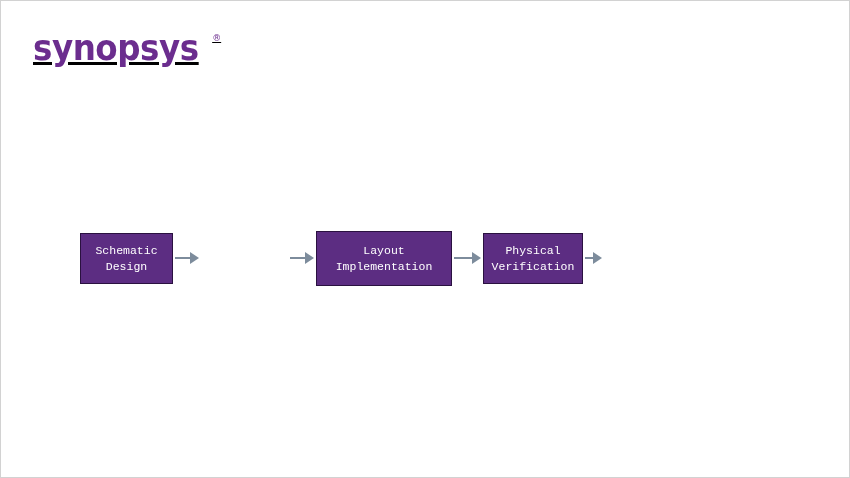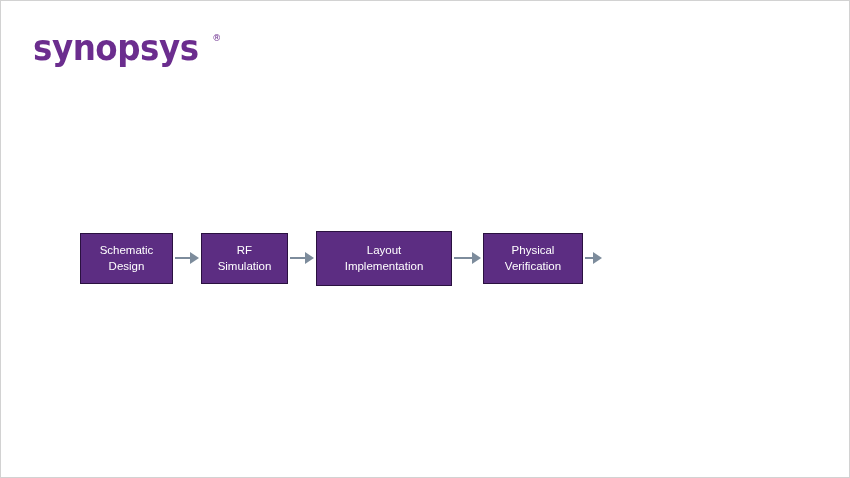--- a/index.html
+++ b/index.html
@@ -22,20 +22,21 @@
   }
 
   
   #logo {
     position: absolute;
     left: 32px;
     top: 30px;
     display: flex;
     align-items: flex-start;
     user-select: none;
+    text-decoration: underline;
   }
   #logo-wordmark {
     font-family: "DejaVu Sans", sans-serif;
     font-size: 35px;
     font-weight: bold;
     letter-spacing: -0.5px;
     line-height: 1;
     color: #6b2d8e;
     transform: scaleX(0.93);
     transform-origin: left top;
@@ -60,21 +61,21 @@
   .node {
     position: absolute;
     box-sizing: border-box;
     background: #5c2d82;
     border: 1.5px solid #2a1140;
     display: flex;
     align-items: center;
     justify-content: center;
     text-align: center;
     color: #ffffff;
-    font-family: Liberation Sans, sans-serif;
+    font-family: Liberation Mono, monospace;
     font-size: 11.5px;
     line-height: 1.32;
     font-weight: normal;
     padding: 2px 6px;
   }
   .node-label {
     display: block;
     white-space: pre-line;
   }
   .connector {
@@ -121,24 +122,20 @@
         <div class="head" style="border-left-color: rgb(125, 140, 156);"></div>
       </div>
       <div class="connector" style="left: 584px; top: 250px; width: 17px;">
         <div class="shaft" style="background: rgb(125, 140, 156);"></div>
         <div class="head" style="border-left-color: rgb(125, 140, 156);"></div>
       </div>
       <div class="node" style="left: 79px; top: 232px; width: 93px; height: 51px; background: rgb(92, 45, 130); border-color: rgb(42, 17, 64); color: rgb(255, 255, 255);">
         <span class="node-label">Schematic
 Design</span>
       </div>
-      <div class="node" style="left: 200px; top: 232px; width: 87px; height: 51px; background: rgb(92, 45, 130); border-color: rgb(42, 17, 64); color: rgb(255, 255, 255);">
-        <span class="node-label">RF
-Simulation</span>
-      </div>
       <div class="node" style="left: 482px; top: 232px; width: 100px; height: 51px; background: rgb(92, 45, 130); border-color: rgb(42, 17, 64); color: rgb(255, 255, 255);">
         <span class="node-label">Physical
 Verification</span>
       </div>
       <div class="node" style="left: 315px; top: 230px; width: 136px; height: 55px; background: rgb(92, 45, 130); border-color: rgb(42, 17, 64); color: rgb(255, 255, 255);">
         <span class="node-label">Layout
 Implementation</span>
       </div>
     </div>
 

